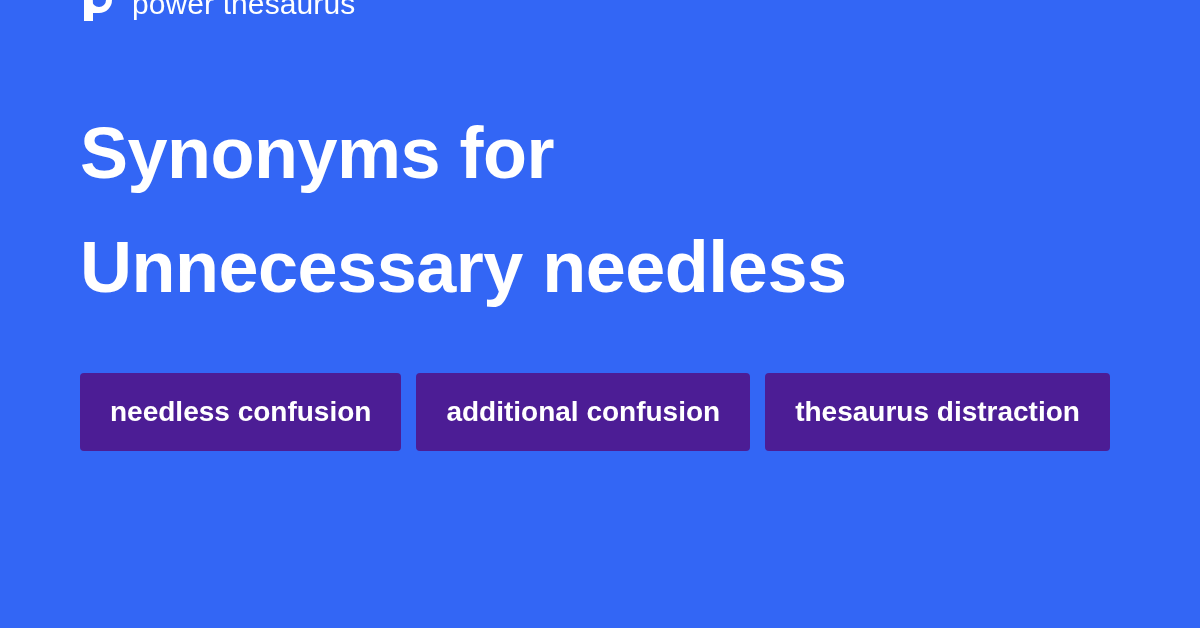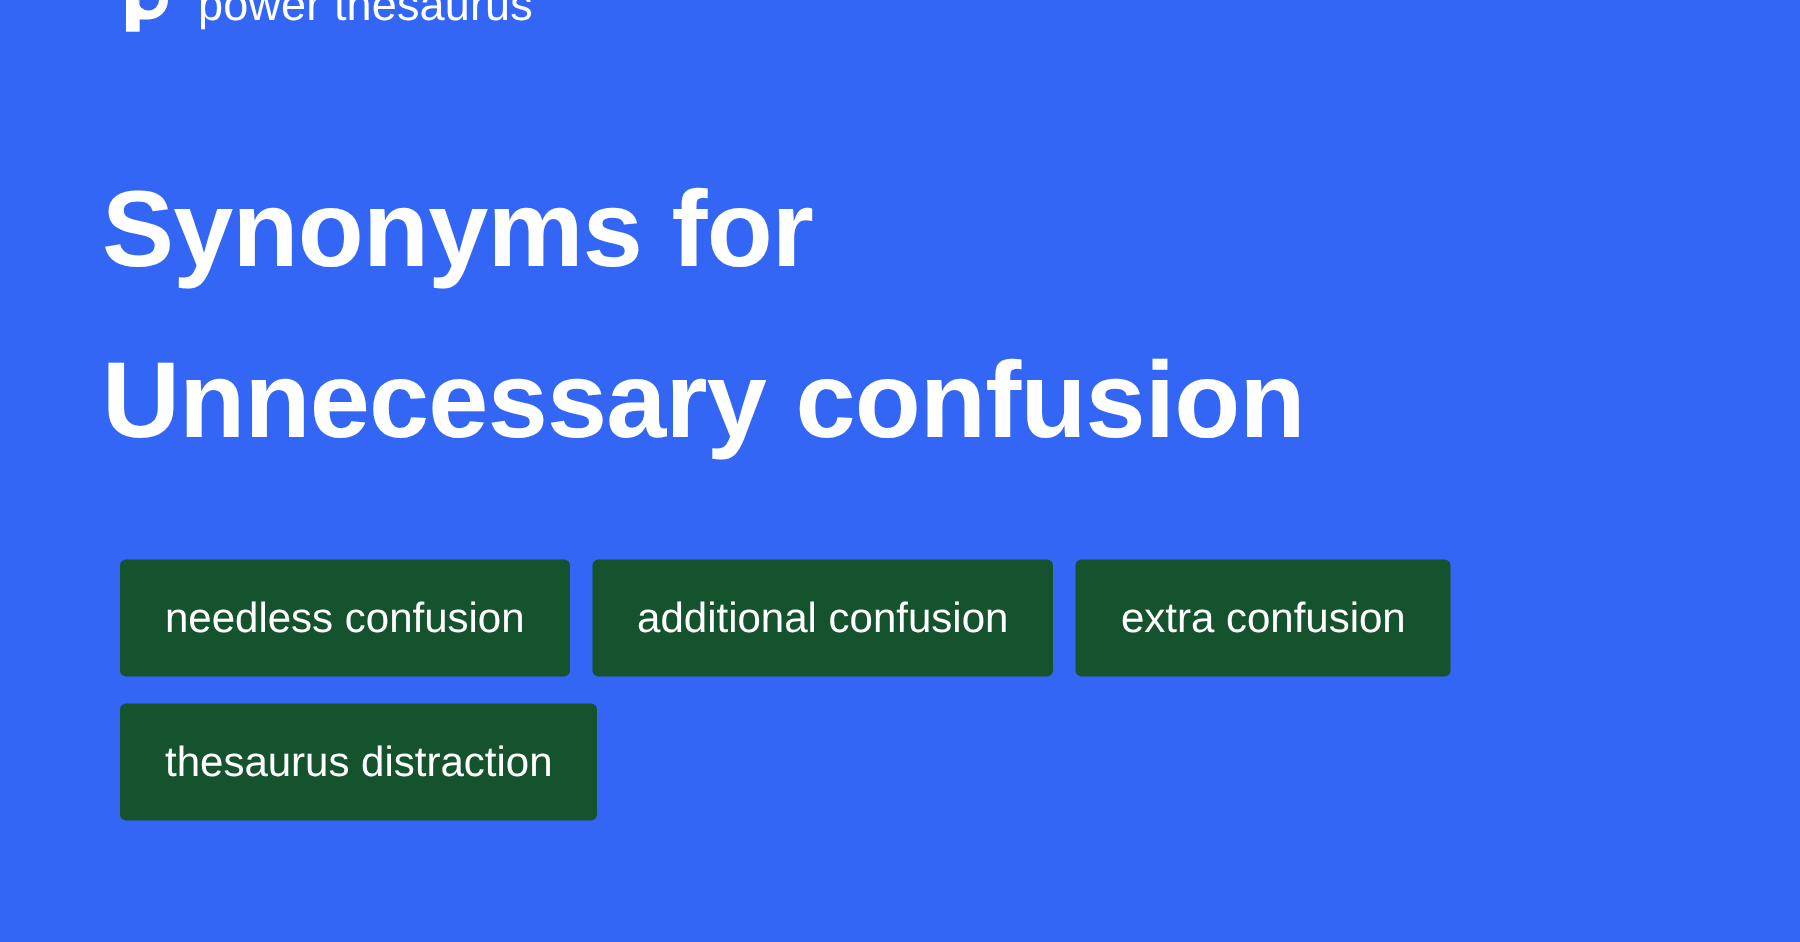--- a/index.html
+++ b/index.html
@@ -41,21 +41,21 @@
     font-size: 30px;
     line-height: 38px;
     font-weight: 400;
     letter-spacing: 0.1px;
     white-space: nowrap;
   }
 
   
   .headline {
     position: absolute;
-    left: 68px;
+    left: 80px;
     top: 96px;
     width: 1040px;
     color: #FFFFFF;
     font-size: 72px;
     font-weight: 700;
     line-height: 114px;
     letter-spacing: -0.5px;
   }
 
   .headline-line { display: block; white-space: nowrap; }
@@ -66,30 +66,30 @@
     left: 80px;
     top: 373px;
     width: 1060px;
     display: flex;
     flex-wrap: wrap;
     gap: 18px 15px;
     align-content: flex-start;
   }
 
   .chip {
-    background: #14532d;
+    background: #4c1d95;
     border-radius: 4px;
     height: 78px;
     padding: 0 30px;
     display: flex;
     align-items: center;
     justify-content: center;
     color: #FFFFFF;
     font-size: 28px;
-    font-weight: 400;
+    font-weight: 700;
     line-height: 78px;
     white-space: nowrap;
     cursor: pointer;
   }
 </style>
 </head>
 <body>
 
 <div class="brand">
   <span class="brand-mark">
@@ -97,29 +97,26 @@
       <path d="M4 2 h15 a13 13 0 0 1 0 26 h-6 v8 h-9 z" fill="#FFFFFF"></path>
       <circle cx="19" cy="15" r="7" fill="#3366F5"></circle>
       <path d="M4 2 h9 v34 h-9 z" fill="#FFFFFF" opacity="0.82"></path>
     </svg>
   </span>
   <span class="brand-name">power thesaurus</span>
 </div>
 
 <h1 class="headline">
   <span class="headline-line">Synonyms for</span>
-  <span class="headline-line">Unnecessary confusion</span>
+  <span class="headline-line">Unnecessary needless</span>
 </h1>
 
 <div class="chips">
   <div class="chip">
     <span>needless confusion</span>
   </div>
   <div class="chip">
     <span>additional confusion</span>
   </div>
   <div class="chip">
-    <span>extra confusion</span>
-  </div>
-  <div class="chip">
     <span>thesaurus distraction</span>
   </div>
 </div>
 
 </body></html>

